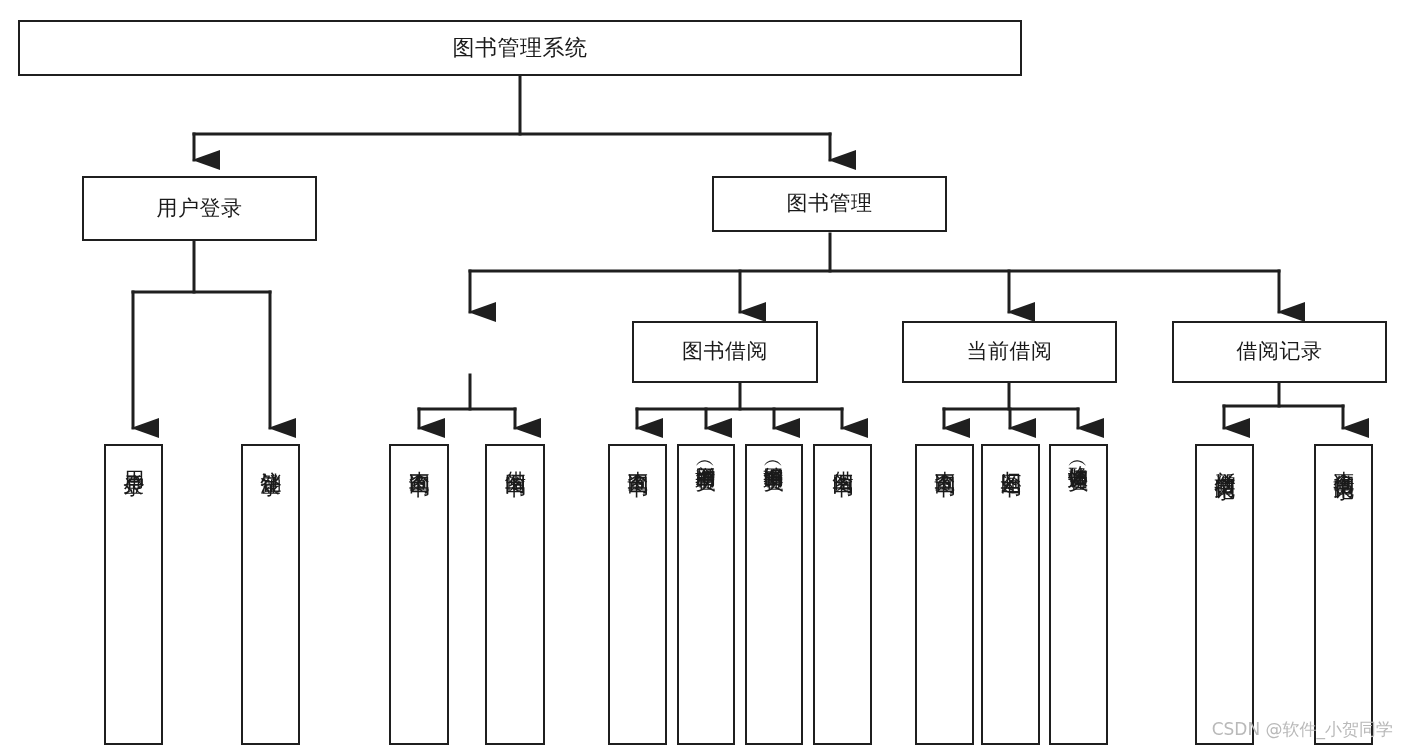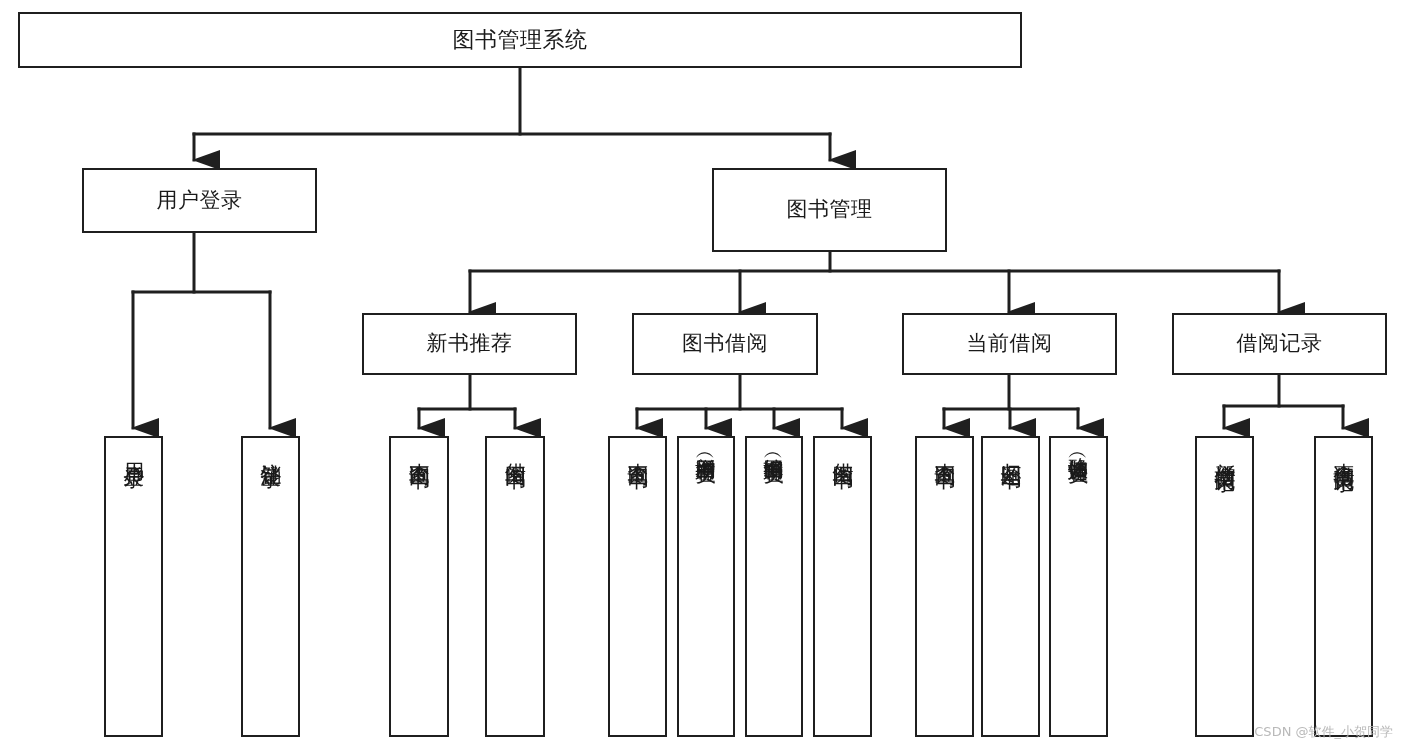--- a/index.html
+++ b/index.html
@@ -27,20 +27,21 @@
   }
   .node {
     position: absolute;
     box-sizing: border-box;
     border: 2px solid #1f1f1f;
     background: #ffffff;
     display: flex;
     align-items: center;
     justify-content: center;
     color: #1a1a1a;
+    margin-top: 8px;
   }
   .node .label {
     display: block;
     text-align: center;
     line-height: 1.12;
     letter-spacing: 0.5px;
   }
   
   .node.horiz .label {
     writing-mode: horizontal-tb;
@@ -67,21 +68,21 @@
     padding-top: 4px;
   }
   .node.vert.tall-text .label {
     font-size: 20px;
     letter-spacing: 1px;
   }
   .watermark {
     position: absolute;
     right: 12px;
     bottom: 6px;
-    font-size: 13px;
+    font-size: 17px;
     color: #b9b9b9;
     white-space: nowrap;
     user-select: none;
     margin-top: 11px;
   }
 </style>
 </head>
 <body>
 
 <div id="canvas">
@@ -142,27 +143,24 @@
   </svg>
 
   <div class="node horiz root" style="left:18px; top:12px; width:1004px; height:56px;">
     <span class="label">图书管理系统</span>
   </div>
 
   <div class="node horiz" style="left:82px; top:168px; width:235px; height:65px;">
     <span class="label">用户登录</span>
   </div>
 
-  <div class="node horiz" style="left:712px; top:168px; width:235px; height:84px;">
+  <div class="node horiz" style="left:712px; top:168px; width:235px; height:56px;">
     <span class="label">图书管理</span>
   </div>
 
-  <div class="node horiz" style="left:362px; top:313px; width:215px; height:62px;">
-    <span class="label">新书推荐</span>
-  </div>
 
   <div class="node horiz" style="left:632px; top:313px; width:186px; height:62px;">
     <span class="label">图书借阅</span>
   </div>
 
   <div class="node horiz" style="left:1172px; top:313px; width:215px; height:62px;">
     <span class="label">借阅记录</span>
   </div>
 
   <div class="node horiz" style="left:902px; top:313px; width:215px; height:62px;">

